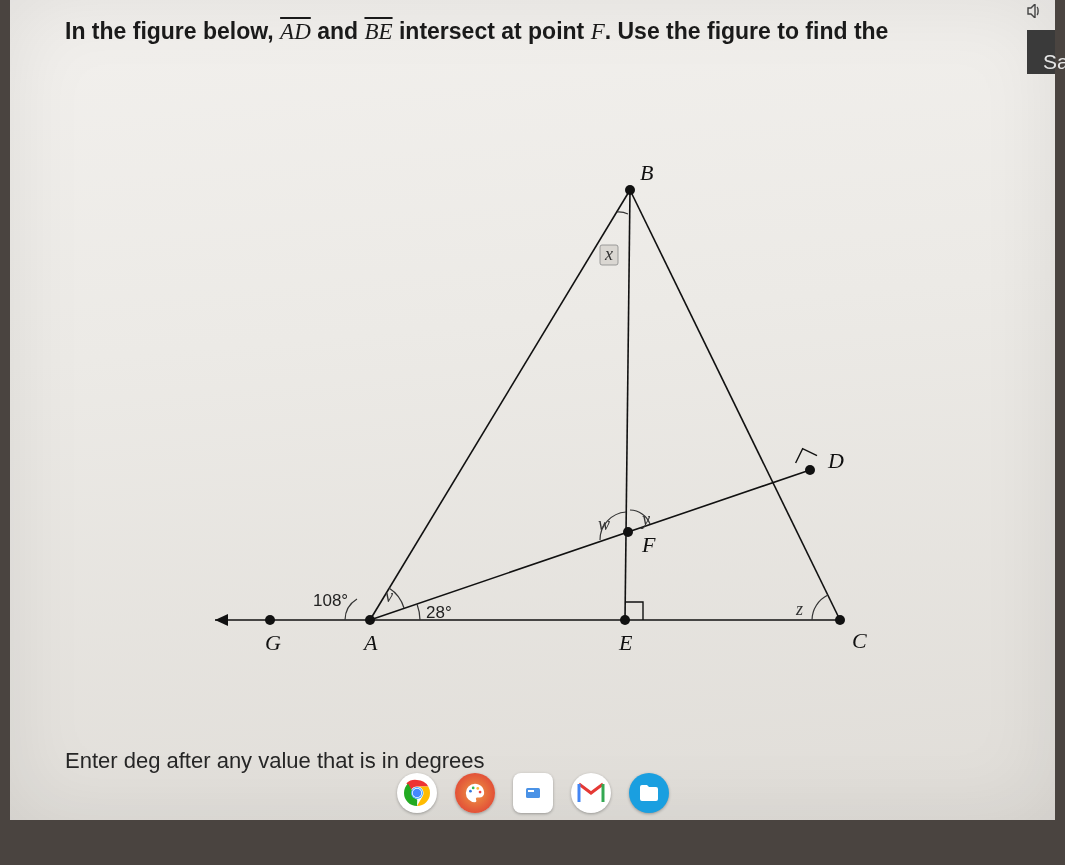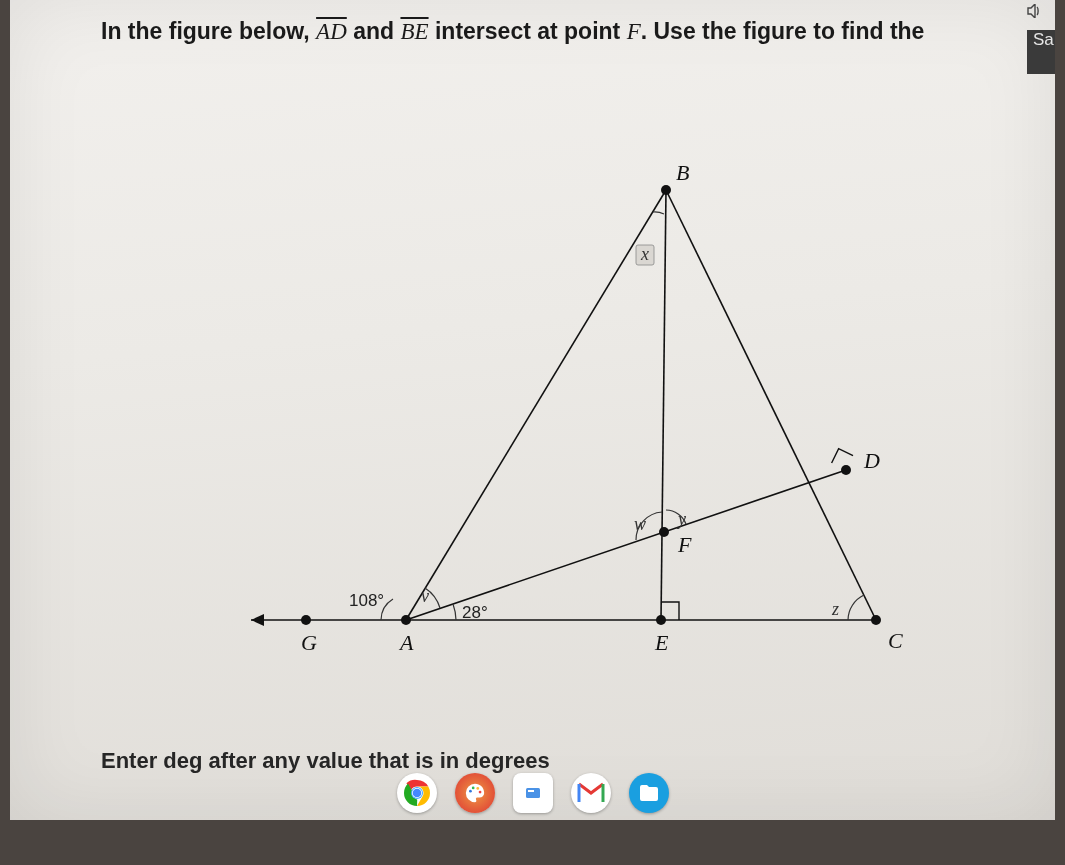--- a/index.html
+++ b/index.html
@@ -17,21 +17,20 @@
     top: 0;
     width: 1045px;
     height: 820px;
     background: linear-gradient(175deg, #f2f0ed 0%, #eceae6 40%, #e0ddd8 100%);
     box-shadow: inset 0 0 80px rgba(0,0,0,0.08);
   }
   .content {
     position: absolute;
     left: 0; top: 0; right: 0; bottom: 0;
     padding: 2px;
-    margin-left: 36px;
   }
   .problem-text {
     position: absolute;
     left: 55px;
     top: 14px;
     width: 940px;
     font-size: 23px;
     font-weight: 600;
     color: #1a1a1a;
     line-height: 1.55;
@@ -48,24 +47,24 @@
     font-weight: 500;
   }
   .save-btn {
     position: absolute;
     right: 0;
     top: 30px;
     width: 28px;
     height: 44px;
     background: #3a3a3a;
     color: #e6e6e6;
-    font-size: 17px;
+    font-size: 21px;
     display: flex;
-    align-items: flex-start;
-    padding-left: 6px;
+    align-items: flex-end;
+    padding-left: 16px;
   }
   .sound-btn {
     position: absolute;
     right: 6px;
     top: 0;
     width: 26px;
     height: 22px;
     color: #444;
     font-size: 14px;
     display:flex; align-items:center; justify-content:center;
@@ -96,21 +95,20 @@
     font-size: 17px;
     fill: #222;
   }
 
   .bottom-text {
     position: absolute;
     left: 55px;
     bottom: 46px;
     font-size: 22px;
     color: #262626;
-    font-weight: bold;
   }
 
   .taskbar {
     position: absolute;
     left: 0; right: 0;
     bottom: 0;
     height: 54px;
     display: flex;
     align-items: center;
     justify-content: center;

